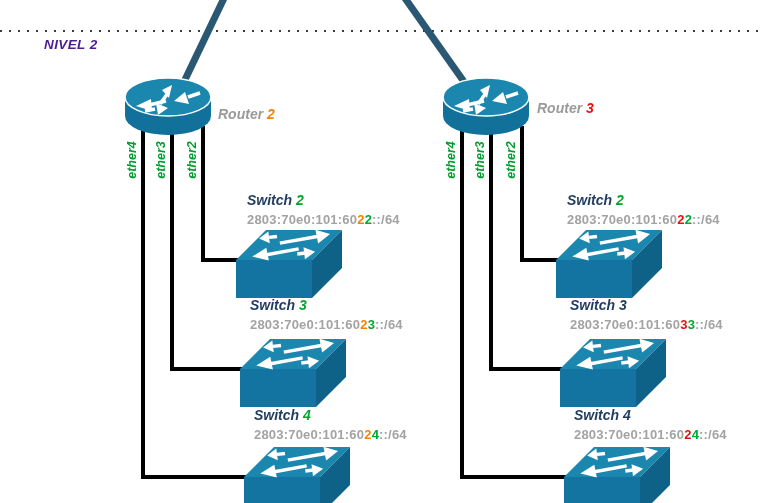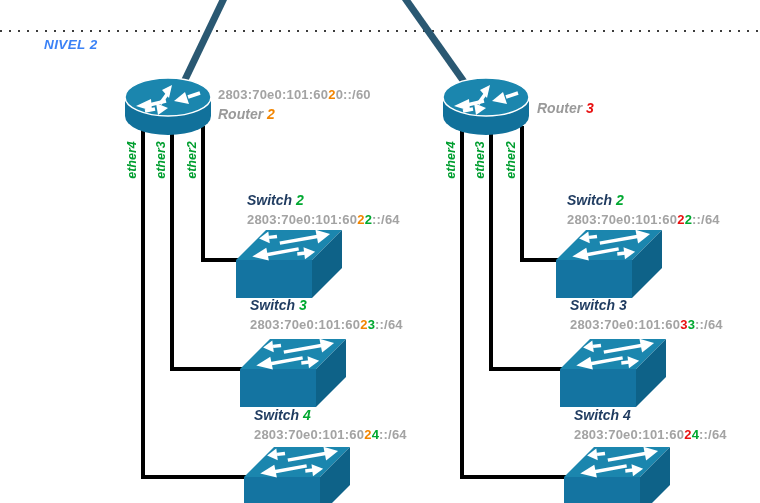--- a/index.html
+++ b/index.html
@@ -1,21 +1,21 @@
 <!DOCTYPE html>
 <html><head>
 <meta charset="utf-8">
 <style>
   html,body{margin:0;padding:0;background:#fff;}
   .canvas{position:relative;width:760px;height:503px;overflow:hidden;background:#fff;
           font-family:"Liberation Sans",sans-serif;}
   .dotted{position:absolute;left:0;top:30px;width:760px;height:2px;
           background:repeating-linear-gradient(to right,#3c3c3c 0 2px,transparent 2px 9px);}
   .nivel{position:absolute;left:44px;top:37px;font:italic bold 13.5px "Liberation Sans",sans-serif;
-         color:#3b82f6;letter-spacing:.4px;}
+         color:#4c1d95;letter-spacing:.4px;}
   .lines{position:absolute;left:0;top:0;}
   .icon{position:absolute;}
   .addr{position:absolute;font:bold 13px "Liberation Sans",sans-serif;color:#a3a3a3;
         white-space:nowrap;letter-spacing:.2px;}
   .dev-name{position:absolute;font:italic bold 14px "Liberation Sans",sans-serif;color:#9a9a9a;
             white-space:nowrap;text-align:right;}
   .sw-title{position:absolute;font:italic bold 14px "Liberation Sans",sans-serif;color:#1e3a5f;
             white-space:nowrap;text-align:right;}
   .iface{position:absolute;width:56px;height:14px;text-align:center;
          font:italic bold 12.5px "Liberation Sans",sans-serif;color:#009e2f;
@@ -72,23 +72,20 @@
     <polyline points="172,128 172,369 244,369" fill="none" stroke="#000" stroke-width="4" stroke-linecap="square"></polyline>
     <polyline points="143,128 143,477 248,477" fill="none" stroke="#000" stroke-width="4" stroke-linecap="square"></polyline>
     <polyline points="522,128 522,260 560,260" fill="none" stroke="#000" stroke-width="4" stroke-linecap="square"></polyline>
     <polyline points="491,128 491,369 564,369" fill="none" stroke="#000" stroke-width="4" stroke-linecap="square"></polyline>
     <polyline points="462,128 462,477 568,477" fill="none" stroke="#000" stroke-width="4" stroke-linecap="square"></polyline>
   </svg>
 
   <svg class="icon" style="left:122px;top:76px" width="92" height="62">
       <use href="#sym-router"></use>
     </svg>
-  <div class="addr" style="left:218px;top:87px">
-    <span>2803:70e0:101:60</span><span style="color:#f28500">2</span><span>0::/60</span>
-  </div>
   <div class="dev-name" style="left:218px;top:106px">
     <span>Router </span><span style="color:#f28500">2</span>
   </div>
   <div class="iface" style="left:104px;top:153px">ether4</div>
   <div class="iface" style="left:133px;top:153px">ether3</div>
   <div class="iface" style="left:164px;top:153px">ether2</div>
 
   <div class="sw-title" style="left:247px;top:192px">
     <span>Switch </span><span style="color:#00a830">2</span>
   </div>

